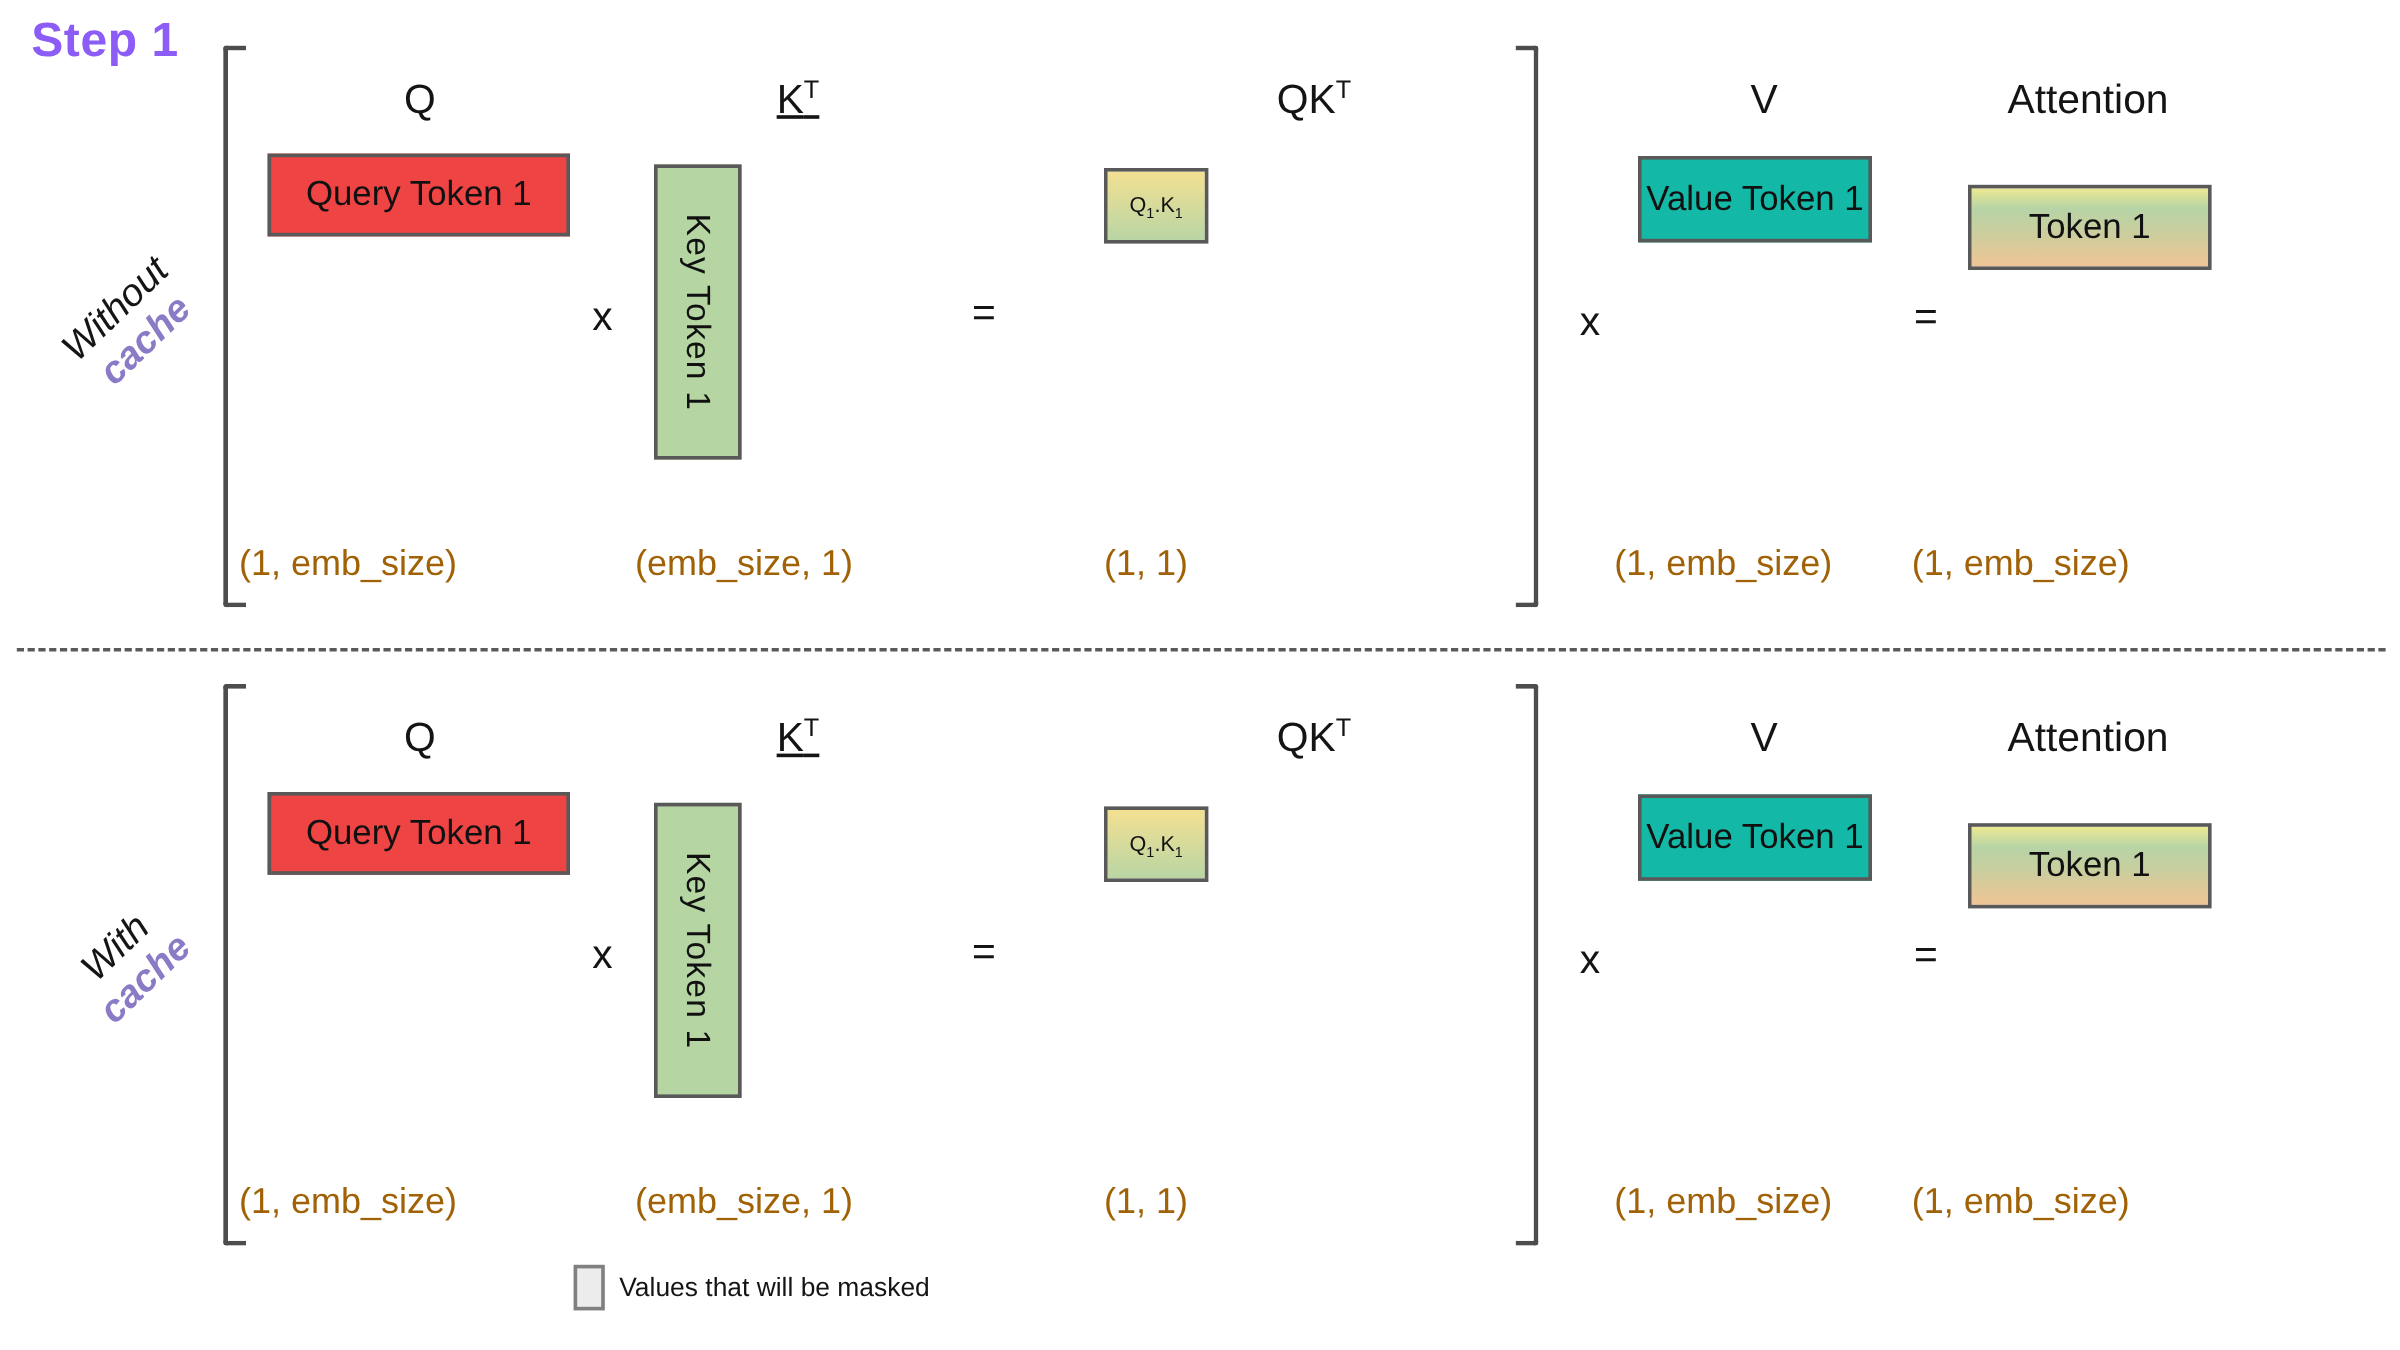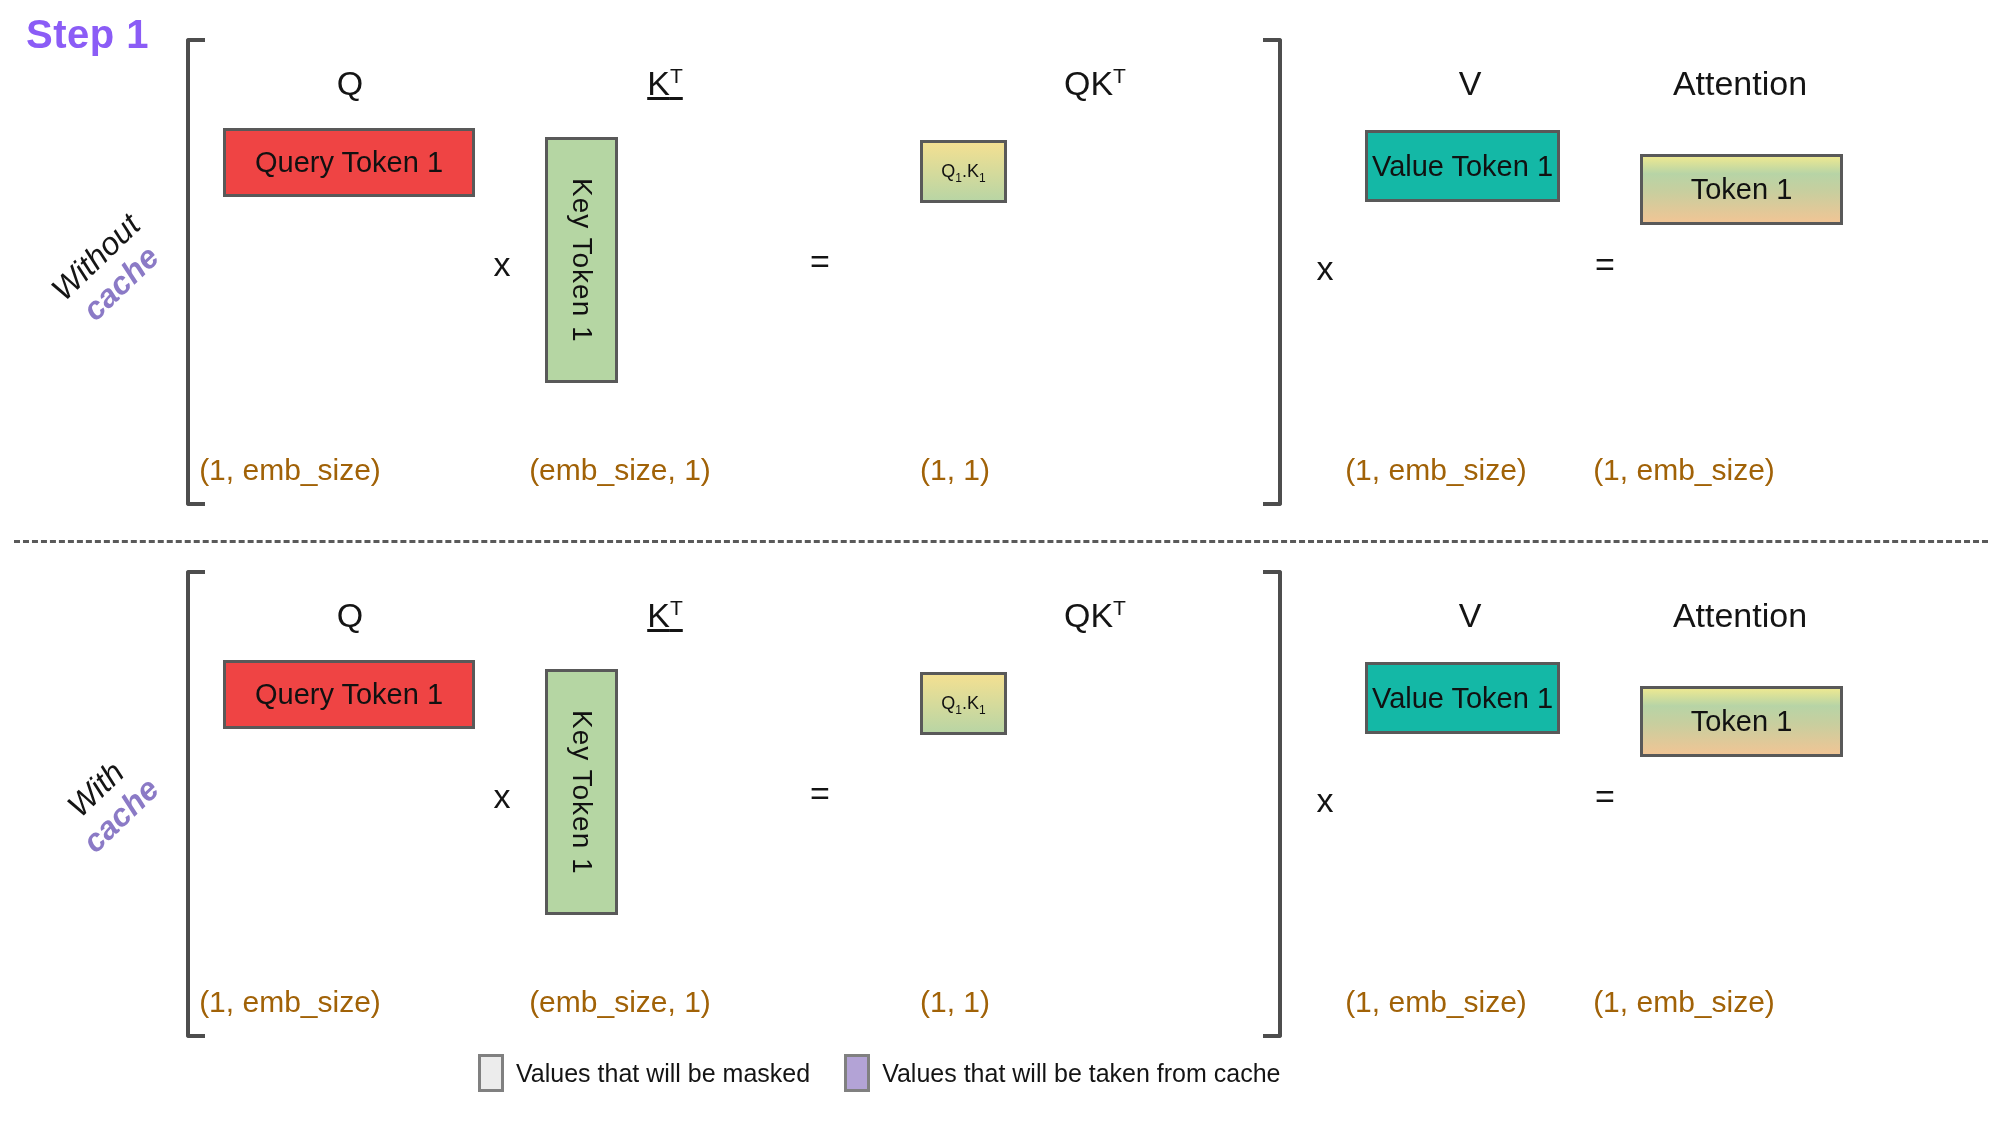--- a/index.html
+++ b/index.html
@@ -78,21 +78,21 @@
 
   
   .divider{position:absolute;left:14px;top:540px;width:1974px;border-top:3px dashed #5a5a5a;}
 
   
   .legend{position:absolute;left:478px;top:1054px;display:flex;align-items:center;gap:34px;}
   .legend-item{display:flex;align-items:center;gap:12px;}
   .swatch{width:26px;height:38px;border:3px solid #808080;box-sizing:border-box;}
   .swatch.masked{background:#ececec;}
   .swatch.cache{background:#b3a3d6;}
-  .legend-label{font-size:25px;color:#141414;}
+  .legend-label{font-size:22px;color:#141414;}
 </style>
 </head>
 <body>
 
 <div class="canvas">
 
   <div class="step-title">Step 1</div>
 
   <section class="rowgrp">
 
@@ -196,19 +196,15 @@
     <div class="dim d-2">(1, 1)</div>
     <div class="dim d-3">(1, emb_size)</div>
     <div class="dim d-4">(1, emb_size)</div>
   </section>
 
   <div class="legend">
     <div class="legend-item">
       <span class="swatch masked"></span>
       <span class="legend-label">Values that will be masked</span>
     </div>
-    <div class="legend-item">
-      <span class="swatch cache"></span>
-      <span class="legend-label">Values that will be taken from cache</span>
-    </div>
   </div>
 
 </div>
 
 </body></html>

